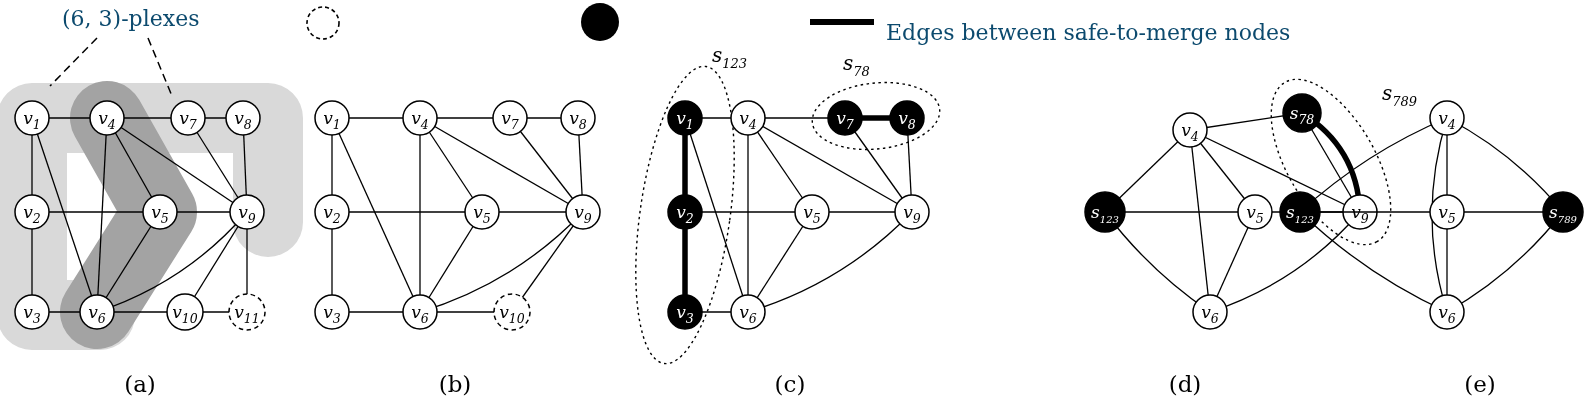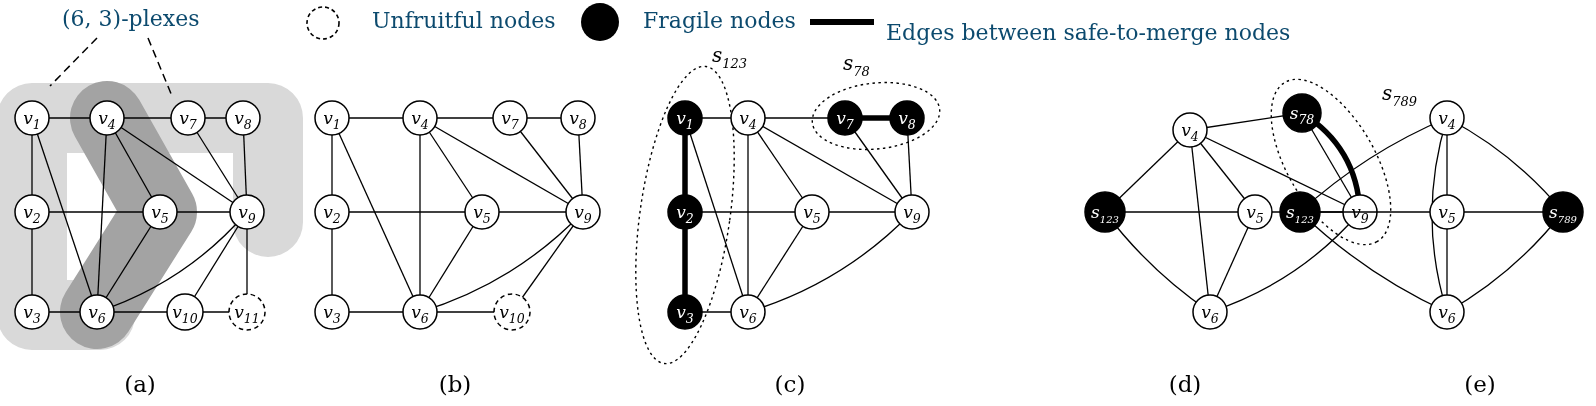--- a/index.html
+++ b/index.html
@@ -14,26 +14,24 @@
 </head>
 <body>
 
 <div class="page">
 
   <span class="legend-item" style="left:62px;top:6px">(6, 3)-plexes</span>
 
   <svg class="licon" style="left:302px;top:3px" width="42" height="42">
     <circle cx="21" cy="20" r="16" fill="#ffffff" stroke="#000000" stroke-width="1.6" stroke-dasharray="4 3"></circle>
   </svg>
-  <span class="legend-item" style="left:372px;top:8px">Unfruitful nodes</span>
 
   <svg class="licon" style="left:578px;top:1px" width="44" height="44">
     <circle cx="22" cy="21" r="19" fill="#000000"></circle>
   </svg>
-  <span class="legend-item" style="left:643px;top:8px">Fragile nodes</span>
 
   <svg class="licon" style="left:806px;top:2px" width="74" height="40">
     <line x1="4" y1="20" x2="68" y2="20" stroke="#000000" stroke-width="6"></line>
   </svg>
   <span class="legend-item" style="left:886px;top:20px">Edges between safe-to-merge nodes</span>
 
   <svg id="canvas" width="1596" height="406" viewBox="0 0 1596 406">
       <path d="M 268 222 L 268 118 L 32 118 L 32 315 L 100 315" fill="none" stroke="#d9d9d9" stroke-width="70" stroke-linecap="round" stroke-linejoin="round"></path>
       <path d="M 107 118 L 160 212 L 97 312" fill="none" stroke="#a3a3a3" stroke-width="74" stroke-linecap="round" stroke-linejoin="round"></path>
       <line x1="97" y1="38" x2="50" y2="86" stroke="#000000" stroke-width="1.5" stroke-dasharray="8 5"></line>

